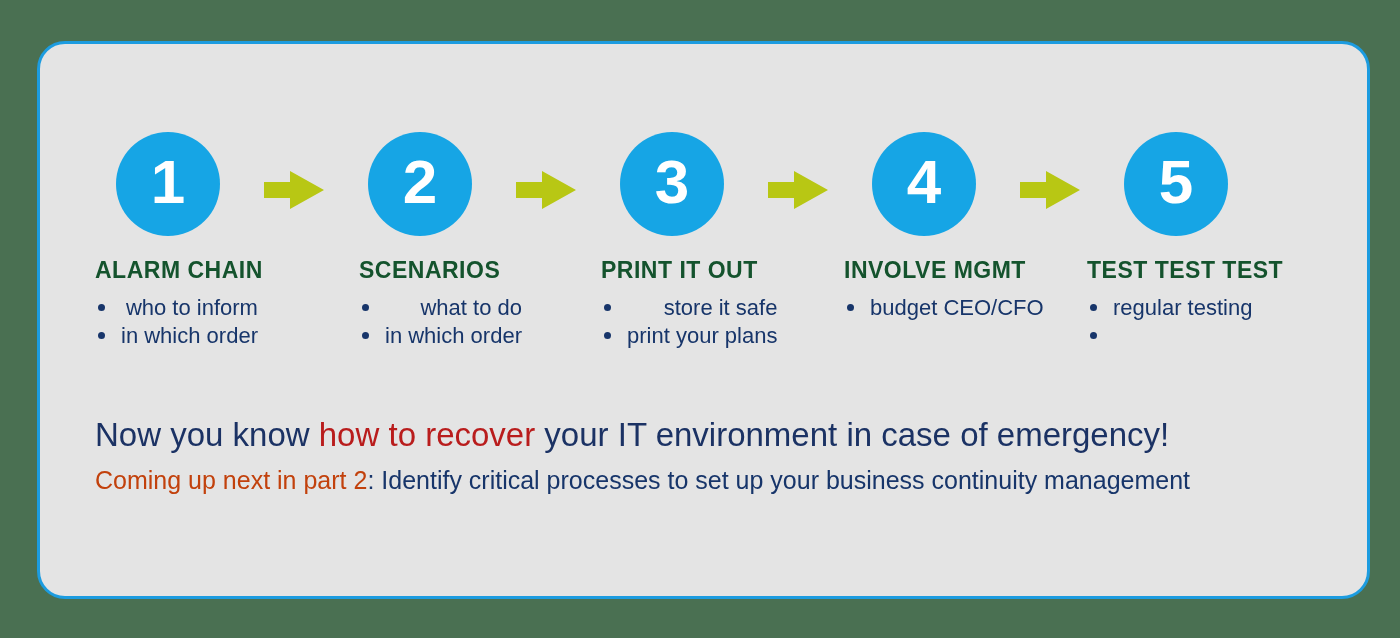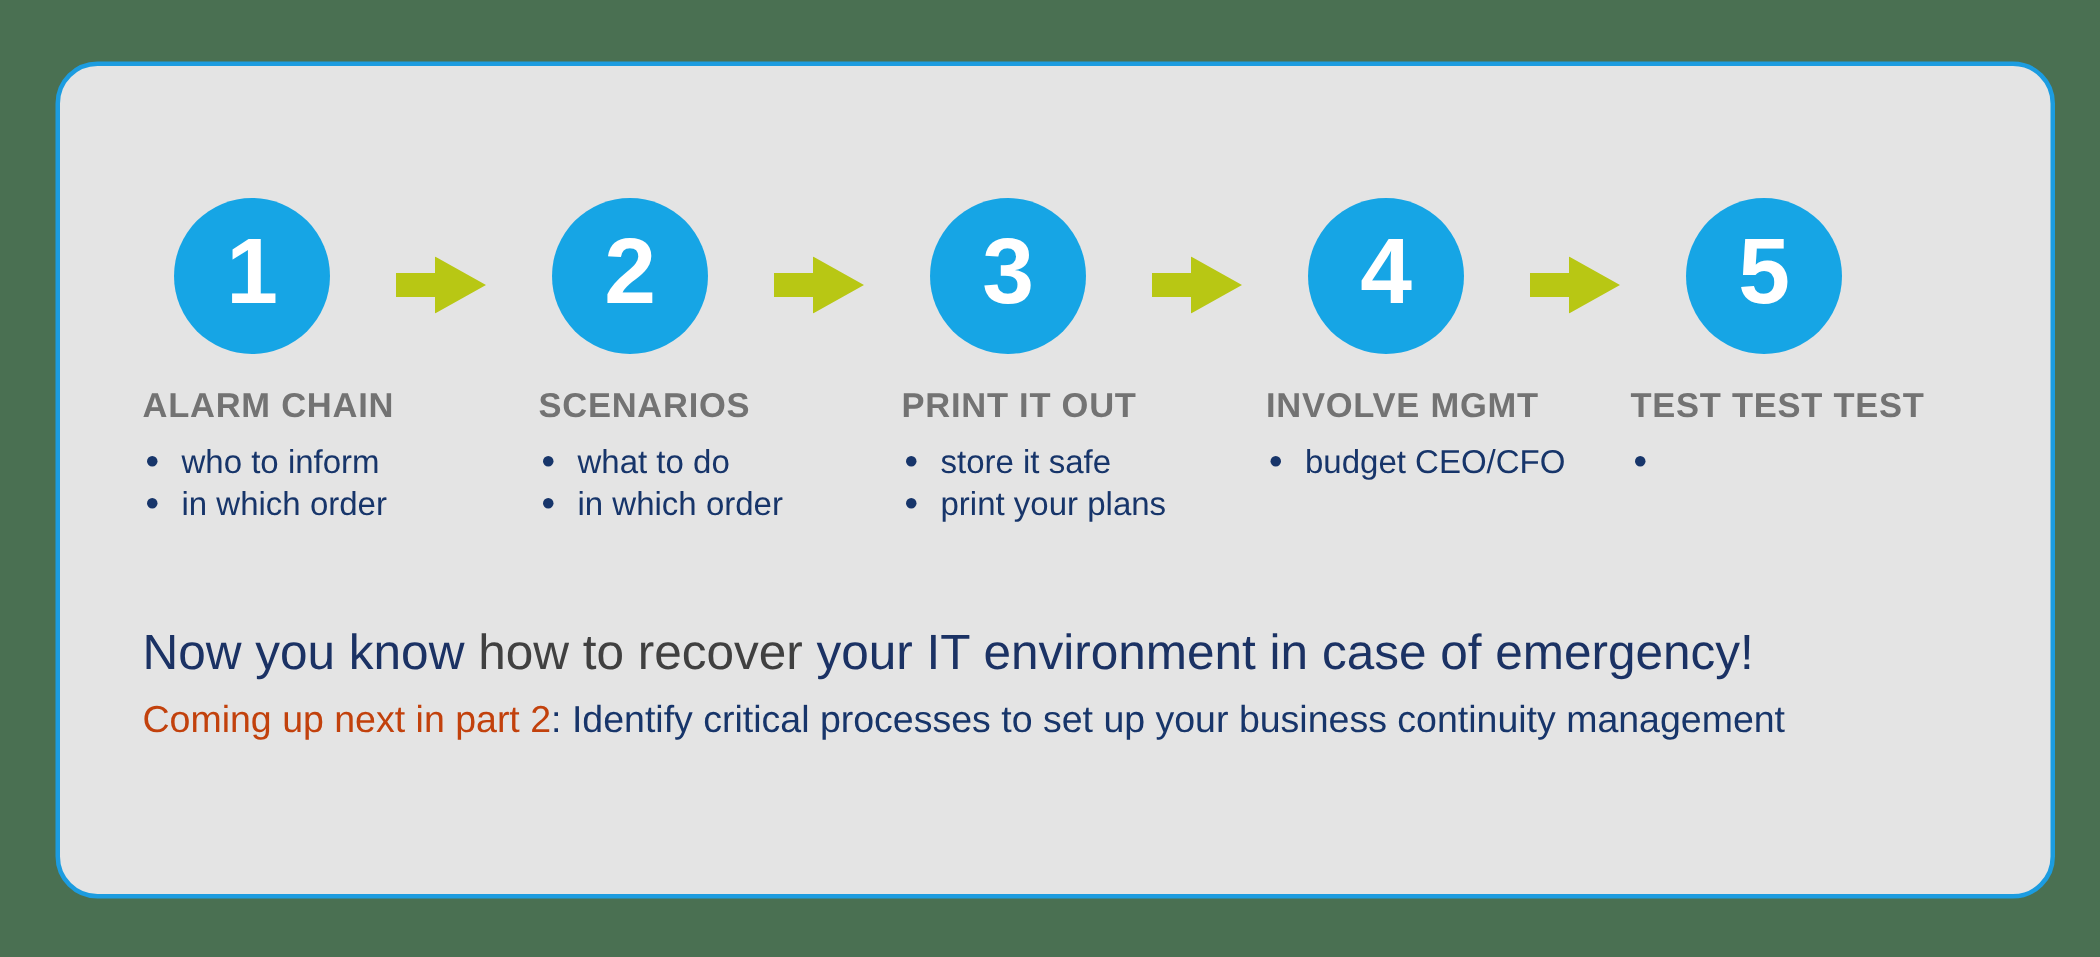--- a/index.html
+++ b/index.html
@@ -45,56 +45,57 @@
     color: #ffffff;
     font-size: 62px;
     font-weight: bold;
     line-height: 1;
     padding-bottom: 4px;
   }
   .title {
     position: absolute; left: 0; top: 127px;
     font-size: 23px; font-weight: bold;
     letter-spacing: 0.5px;
-    color: #737373;
+    color: #14532d;
     white-space: nowrap;
     line-height: 1;
   }
   .bullets {
     position: absolute; left: 0; top: 162px;
     margin: 0; padding: 0; list-style: none;
   }
   .bullets li {
     position: relative;
     padding-left: 26px;
     font-size: 22px;
     line-height: 28px;
     color: #17356a;
     white-space: nowrap;
+    text-align: right;
   }
   .dot {
     position: absolute; left: 3px; top: 10px;
     width: 7px; height: 7px;
     border-radius: 50%;
     background: #17356a;
     display: block;
   }
   .arrow { position: absolute; top: 127px; }
   .arrow.a1 { left: 224px; }
   .arrow.a2 { left: 476px; }
   .arrow.a3 { left: 728px; }
   .arrow.a4 { left: 980px; }
   .headline {
     position: absolute; left: 55px; top: 372px;
     font-size: 33px;
     line-height: 1.15;
     color: #1b3264;
     white-space: nowrap;
   }
-  .headline .hl { color: #404040; }
+  .headline .hl { color: #b91c1c; }
   .subline {
     position: absolute; left: 55px; top: 422px;
     font-size: 25px;
     line-height: 1.15;
     color: #17356a;
     white-space: nowrap;
   }
   .subline .hl2 { color: #c2410c; }
 </style>
 </head>
@@ -146,20 +147,21 @@
           <li><span class="dot"></span><span>budget CEO/CFO</span></li>
         </ul>
       </div>
 
       <div class="step">
         <div class="circle">
             <span class="num">5</span>
           </div>
         <div class="title">TEST TEST TEST</div>
         <ul class="bullets">
+          <li><span class="dot"></span><span>regular testing</span></li>
           <li><span class="dot"></span></li>
         </ul>
       </div>
 
       <svg class="arrow a1" width="60" height="38" viewBox="0 0 60 38">
           <polygon points="0,11 26,11 26,0 60,19 26,38 26,27 0,27" fill="#b8c714"></polygon>
         </svg>
       <svg class="arrow a2" width="60" height="38" viewBox="0 0 60 38">
           <polygon points="0,11 26,11 26,0 60,19 26,38 26,27 0,27" fill="#b8c714"></polygon>
         </svg>

